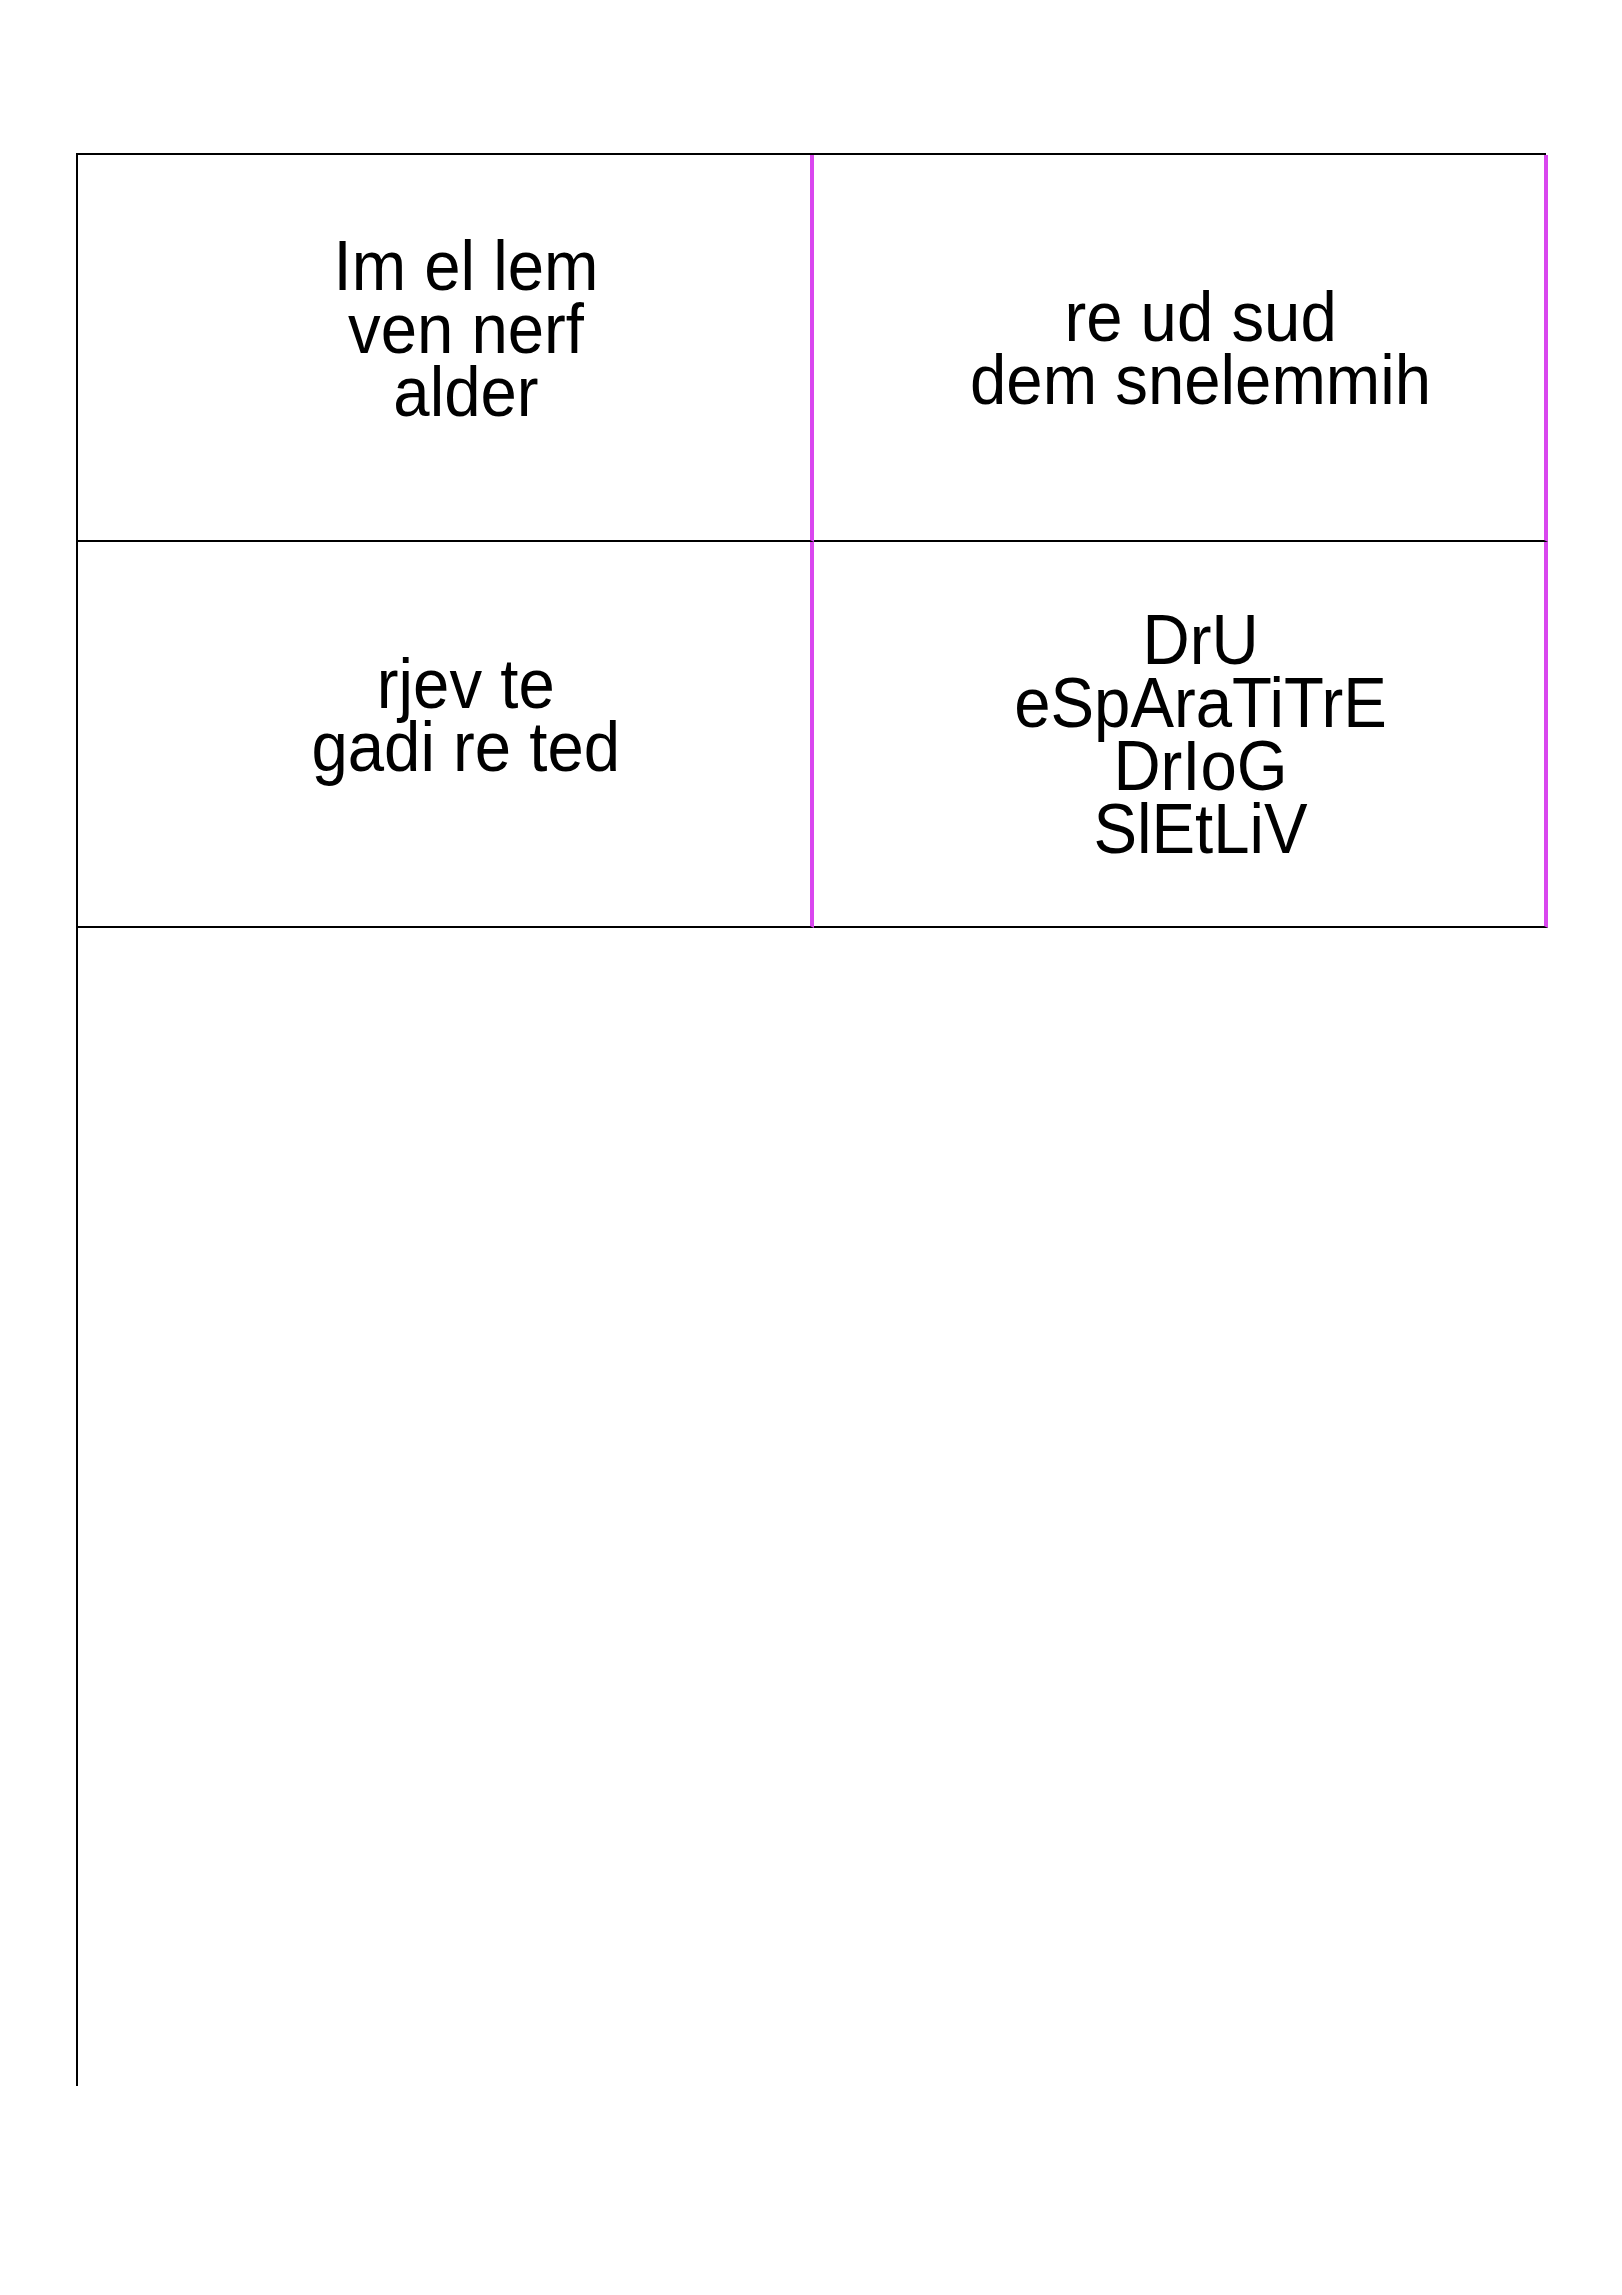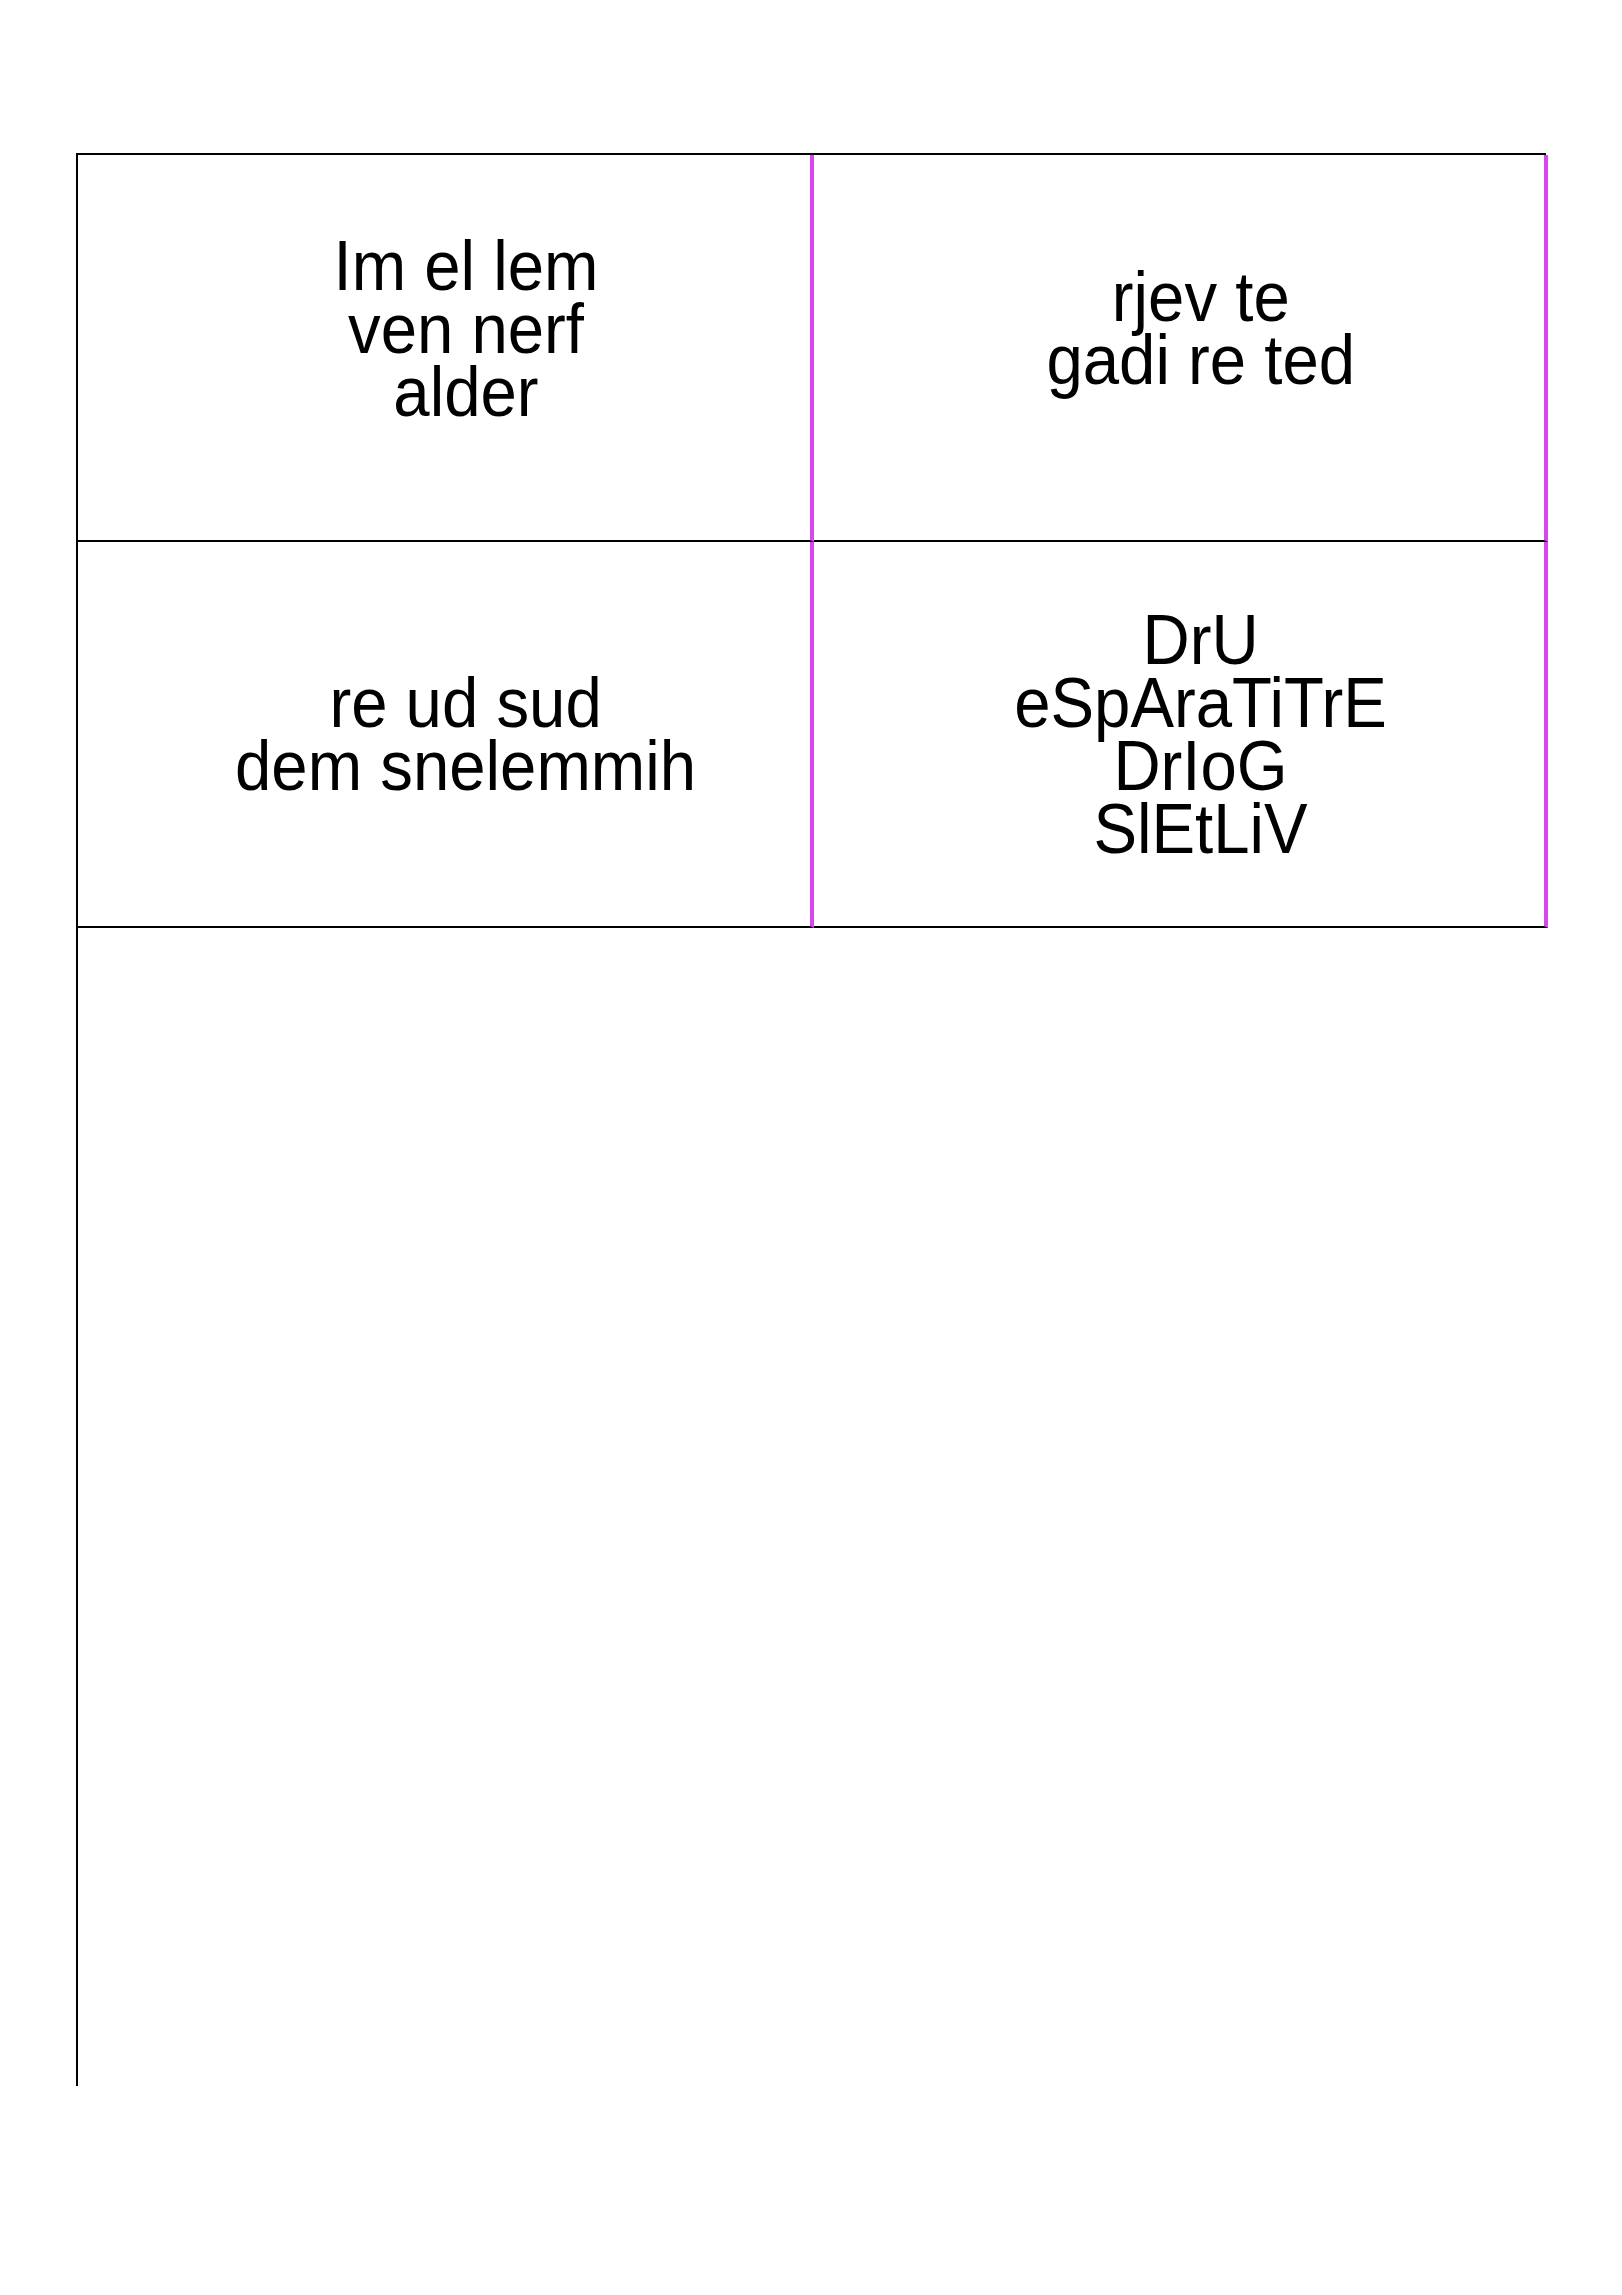--- a/index.html
+++ b/index.html
@@ -56,27 +56,27 @@
 <body>
 
 <div class="grid">
 
   <div class="cell">
     <span class="cell-text f-xl tight cond offset-up">Im el lem
 ven nerf
 alder</span>
   </div>
   <div class="cell">
-    <span class="cell-text f-xl tight cond offset-up">rjev te
-gadi re ted</span>
+    <span class="cell-text f-xl tight cond">re ud sud
+dem snelemmih</span>
   </div>
 
   <div class="cell">
-    <span class="cell-text f-xl tight cond">re ud sud
-dem snelemmih</span>
+    <span class="cell-text f-xl tight cond offset-up">rjev te
+gadi re ted</span>
   </div>
 
 
   <div class="cell">
     <span class="cell-text f-xl tight cond">DrU
 eSpAraTiTrE
 DrIoG
 SlEtLiV</span>
   </div>
 

